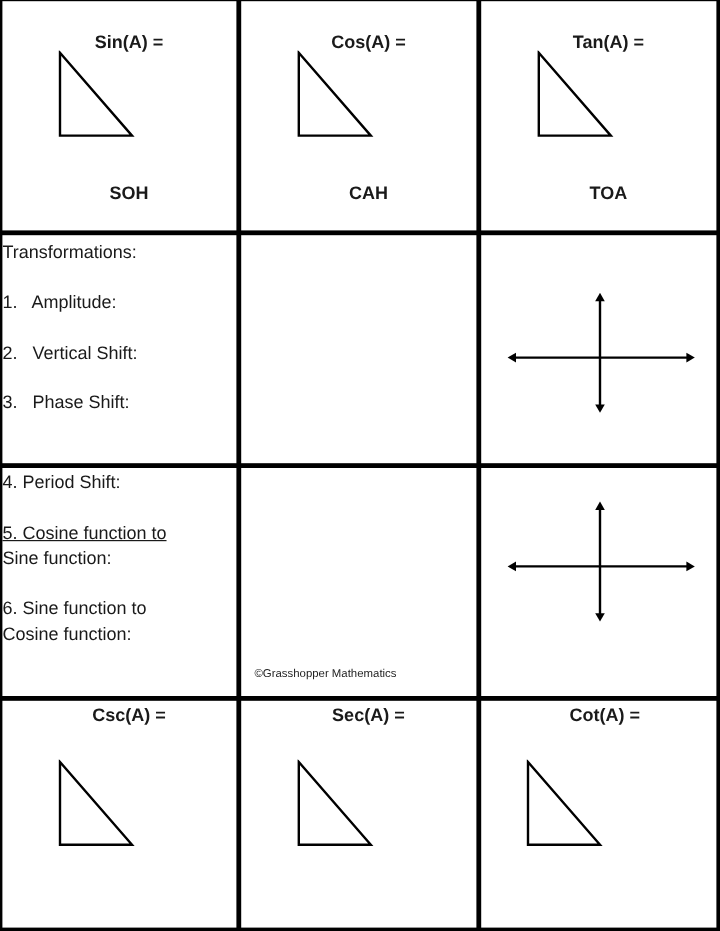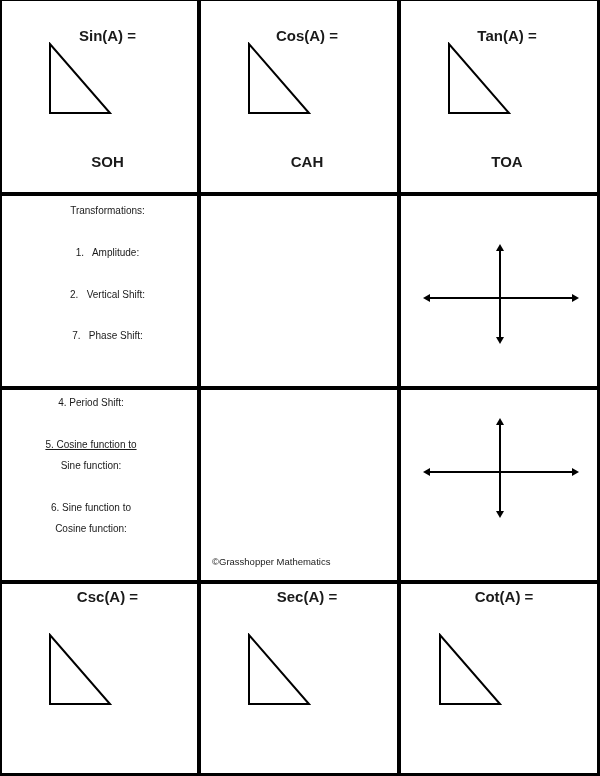--- a/index.html
+++ b/index.html
@@ -6,21 +6,21 @@
   body { width: 600px; height: 776px; position: relative; overflow: hidden;
          font-family: "Liberation Sans", "DejaVu Sans", sans-serif; color: #1a1a1a; }
   .sheet { position: absolute; left: 0; top: 0; width: 600px; height: 776px; }
   .line { position: absolute; background: #000; }
   .cell { position: absolute; padding-left: 16px; }
   .title { position: absolute; left: 0; right: 0; text-align: center;
            font-weight: bold; font-size: 15px; color: #1a1a1a; }
   .mnem { position: absolute; left: 0; right: 0; text-align: center;
           font-weight: bold; font-size: 15px; color: #1a1a1a; }
   .tri { position: absolute; }
-  .txt { position: absolute; left: 0; right: 0; text-align: center; font-size: 10px; color: #1a1a1a; line-height: 22px; }
+  .txt { position: absolute; left: 0; right: 0; text-align: left; font-size: 15px; color: #1a1a1a; line-height: 22px; }
   .copy { position: absolute; font-size: 9.5px; color: #222; }
   .axes { position: absolute; }
 </style>
 </head>
 <body>
 
 <div class="sheet">
 
   <div class="line" style="left:0;top:0;width:2px;height:776px;"></div>
   <div class="line" style="left:0;top:0;width:600px;height:1px;"></div>
@@ -53,21 +53,21 @@
     <svg class="tri" style="left:46px;top:41px;" width="70" height="76">
       <polygon points="2,2 2,71 62,71" fill="none" stroke="#000" stroke-width="2"></polygon>
     </svg>
     <div class="mnem" style="top:152px;">TOA</div>
   </div>
 
   <div class="cell" style="left:2px;top:196px;width:195px;height:190px;">
     <div class="txt" style="top:4px;">Transformations:</div>
     <div class="txt" style="top:46px;white-space:pre;">1.   Amplitude:</div>
     <div class="txt" style="top:88px;white-space:pre;">2.   Vertical Shift:</div>
-    <div class="txt" style="top:129px;white-space:pre;">7.   Phase Shift:</div>
+    <div class="txt" style="top:129px;white-space:pre;">3.   Phase Shift:</div>
   </div>
 
   <div class="cell" style="left:201px;top:196px;width:196px;height:190px;"></div>
 
   <div class="cell" style="left:401px;top:196px;width:196px;height:190px;">
     <svg class="axes" style="left:20px;top:46px;" width="160" height="104">
       <line x1="6" y1="56" x2="154" y2="56" stroke="#000" stroke-width="2"></line>
       <polygon points="2,56 9,52 9,60" fill="#000"></polygon>
       <polygon points="158,56 151,52 151,60" fill="#000"></polygon>
       <line x1="79" y1="6" x2="79" y2="98" stroke="#000" stroke-width="2"></line>

